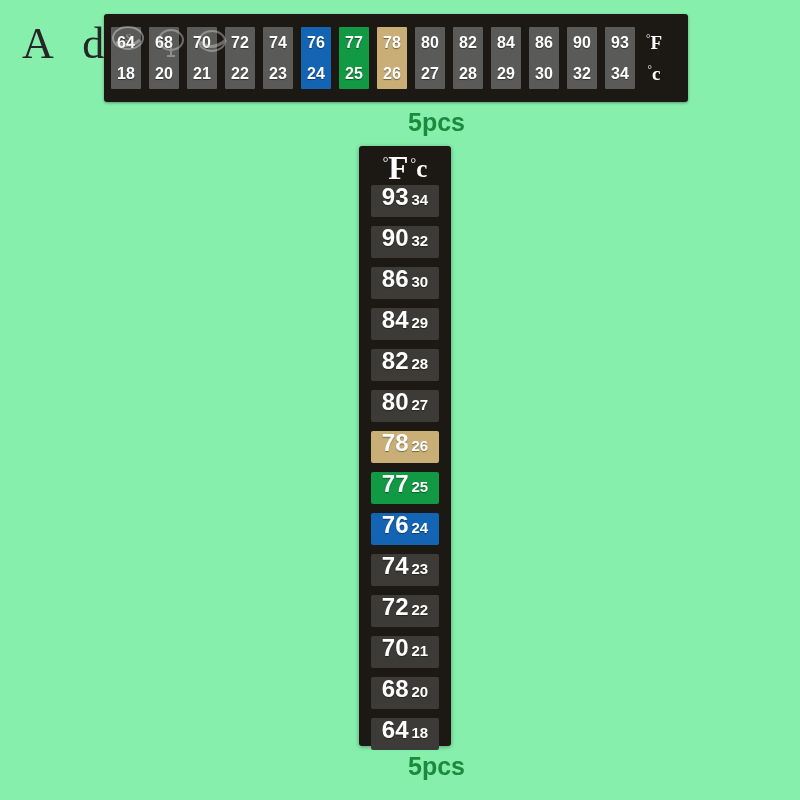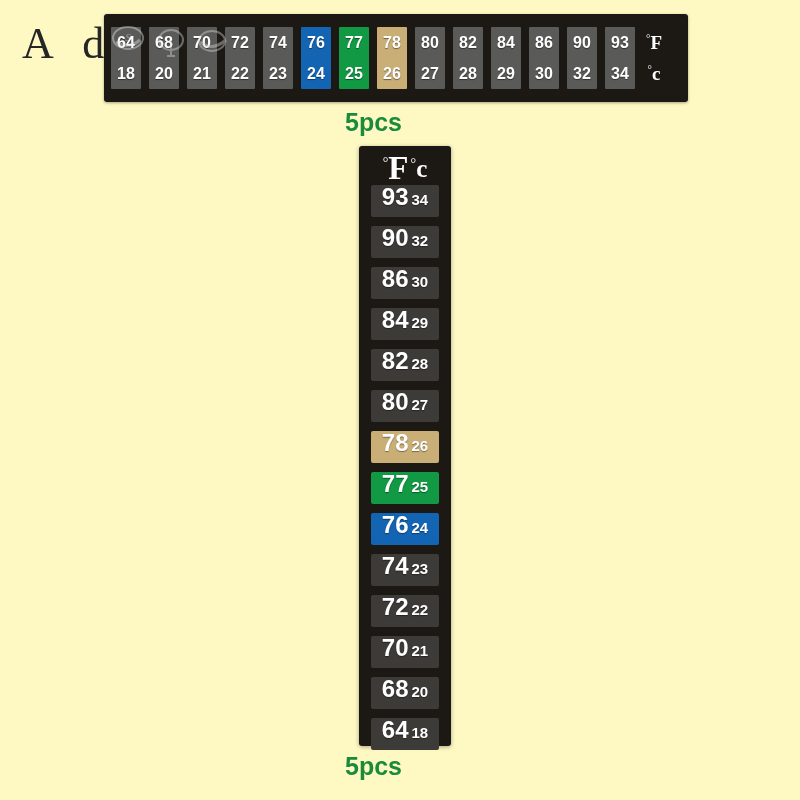--- a/index.html
+++ b/index.html
@@ -14,21 +14,21 @@
     font-family: "Liberation Sans", sans-serif;
     overflow: hidden;
     position: relative;
   }
 
   #stage {
     position: absolute;
     left: 0; top: 0;
     width: 800px;
     height: 800px;
-    background: #fef9c3;
+    background: #86efac;
   }
 
   
   .ad-text {
     position: absolute;
     left: 22px;
     top: 18px;
     font-family: "Liberation Serif", serif;
     font-size: 44px;
     line-height: 52px;
@@ -167,21 +167,21 @@
     color: #ffffff;
     line-height: 1;
     margin-left: 3px;
     text-shadow: 0 1px 1px rgba(0,0,0,0.4);
   }
 
   
   .pcs {
     position: absolute;
     width: 120px;
-    text-align: left;
+    text-align: right;
     font-family: "Liberation Sans", sans-serif;
     font-size: 25px;
     font-weight: bold;
     color: #1a8a3c;
     z-index: 3;
   }
   .pcs-top    { left: 345px; top: 108px; }
   .pcs-bottom { left: 345px; top: 752px; }
 
   

